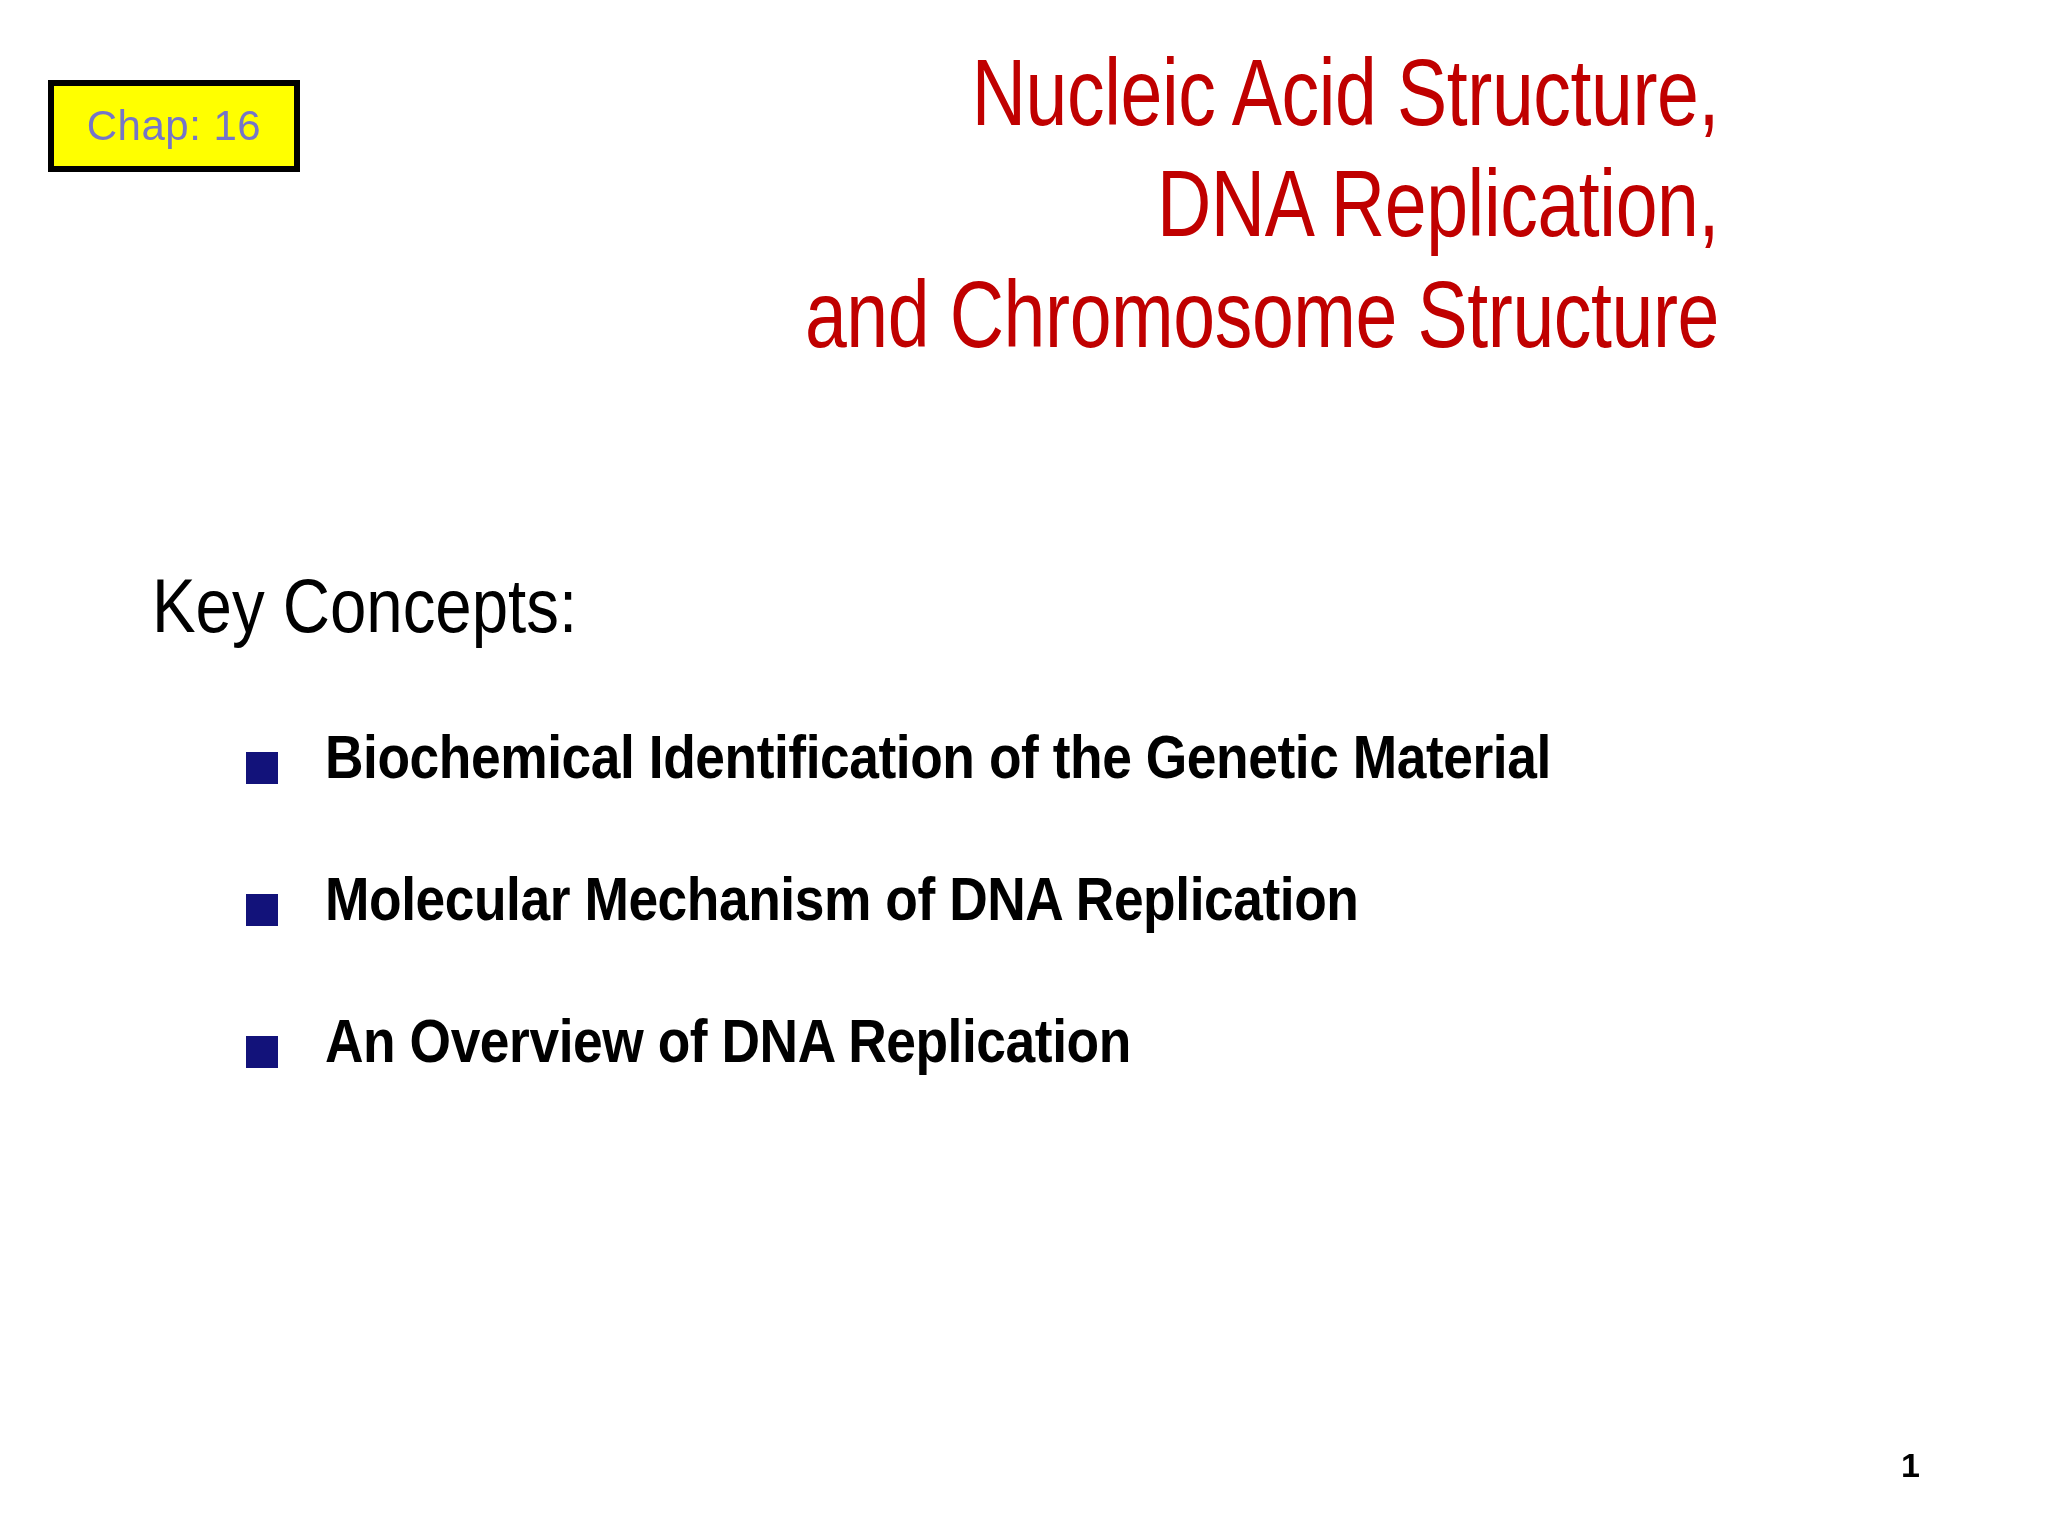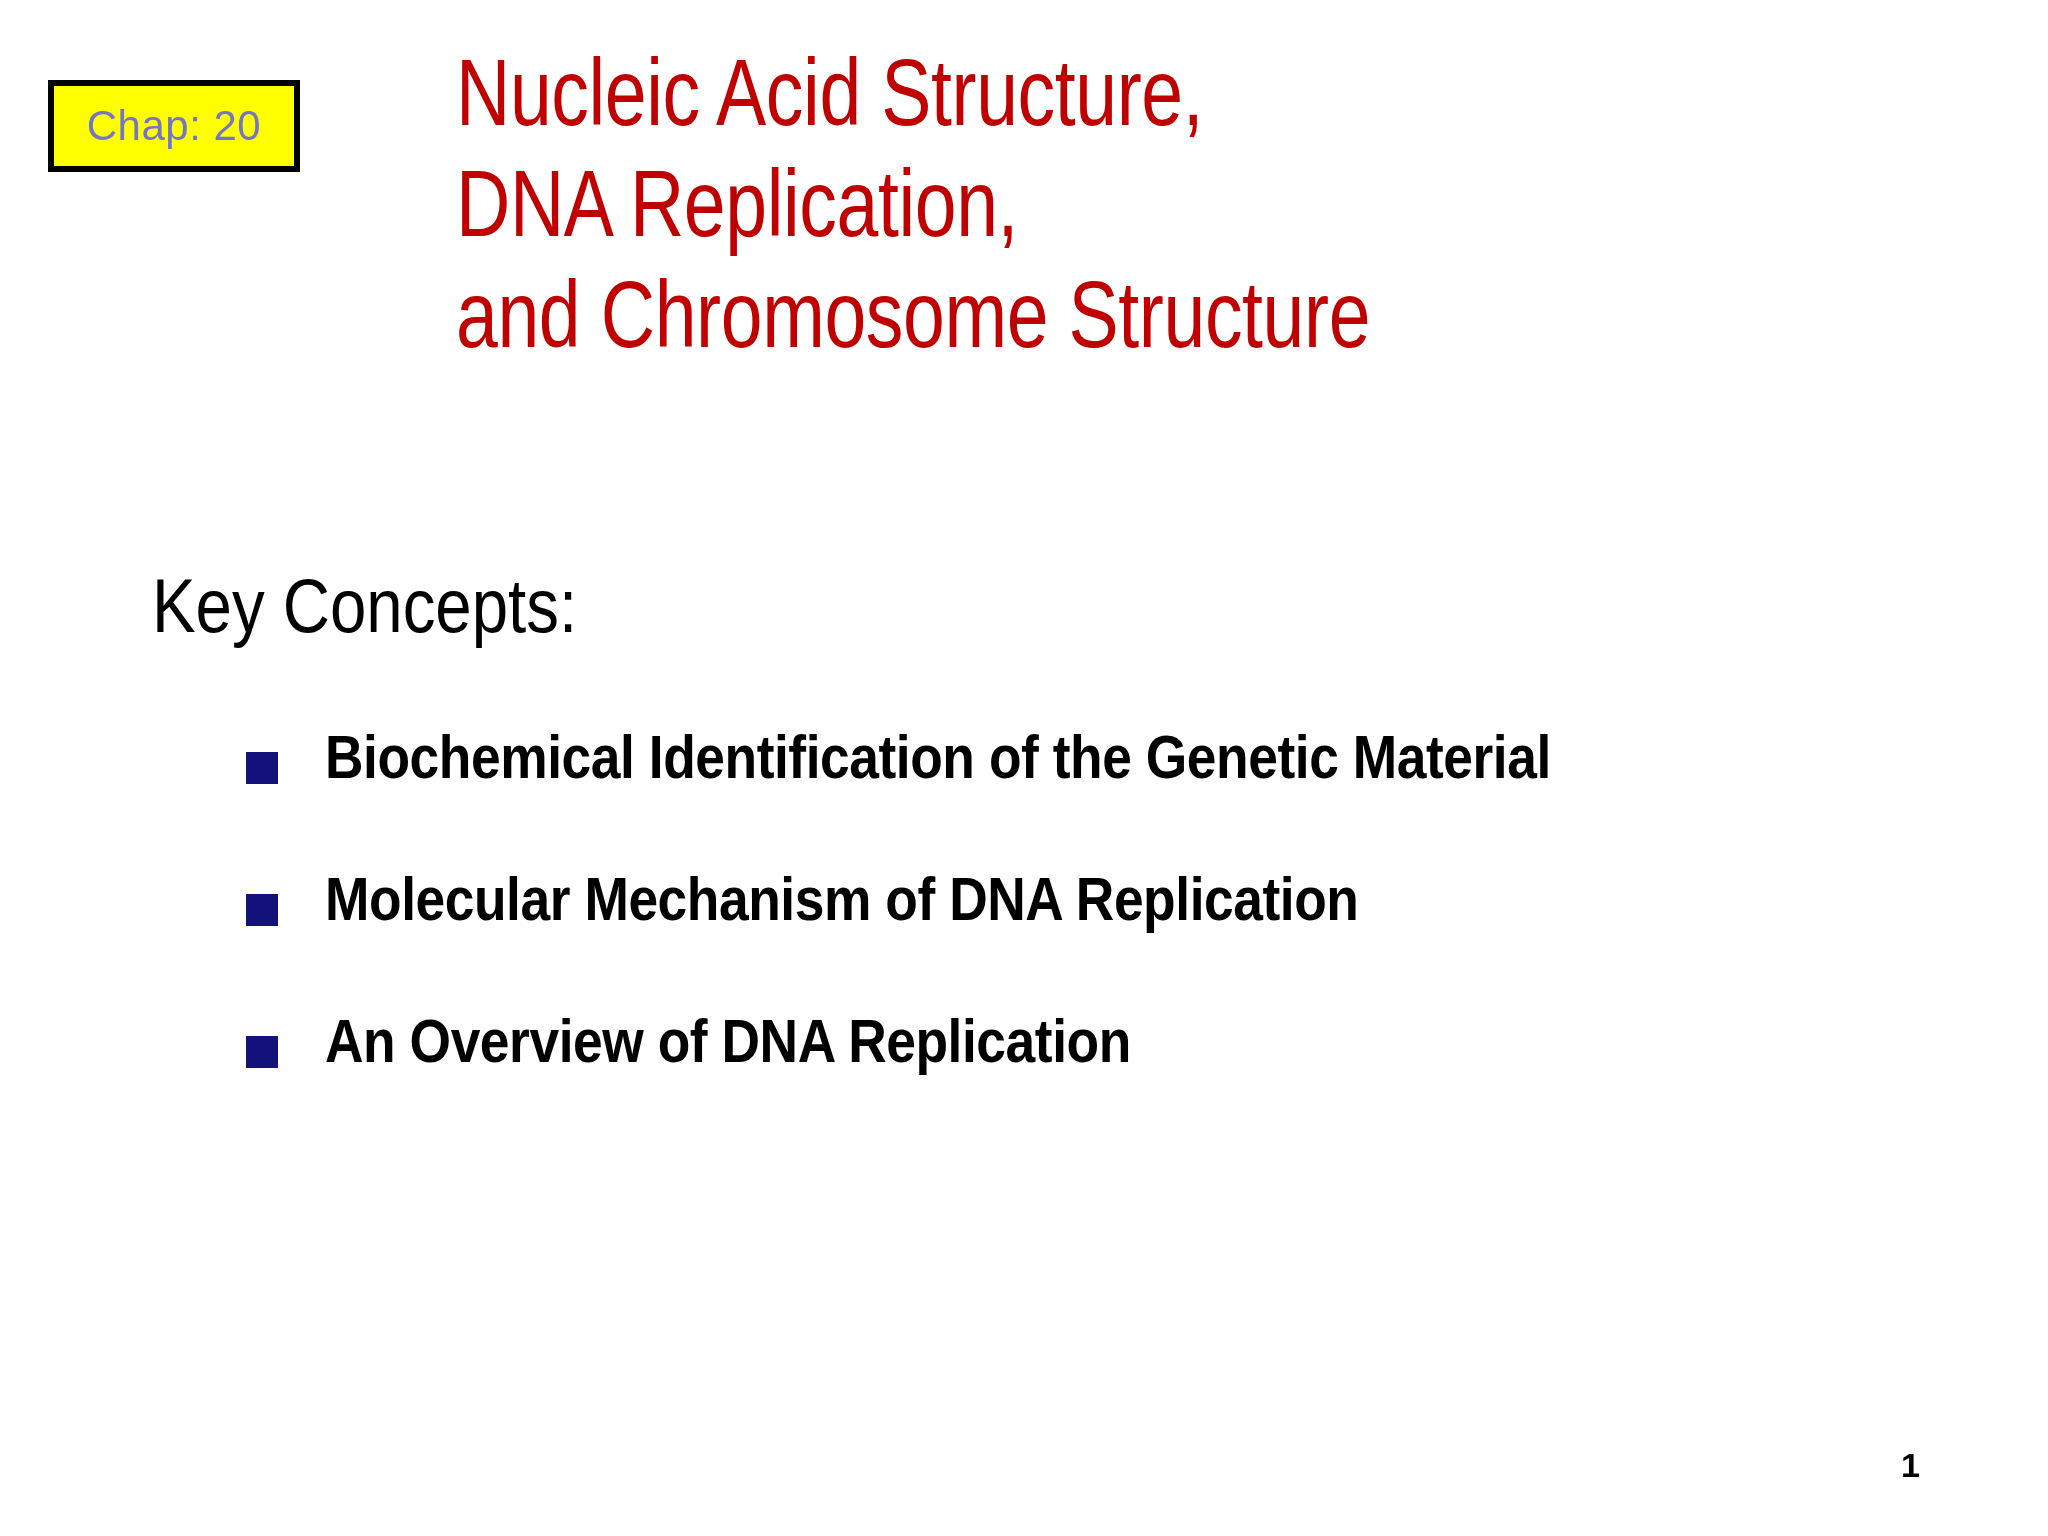--- a/index.html
+++ b/index.html
@@ -39,24 +39,24 @@
     font-weight: 400;
     color: #7575c8;
     letter-spacing: 0.5px;
     line-height: 1;
     white-space: nowrap;
   }
 
   
   #title-block {
     position: absolute;
-    left: 300px;
+    left: 315px;
     top: 38px;
     width: 1560px;
-    text-align: left;
+    text-align: right;
   }
 
   #title-block .title-line {
     display: block;
     font-family: "Liberation Sans Narrow", "Liberation Sans", "DejaVu Sans", sans-serif;
     font-size: 94px;
     font-weight: 400;
     color: #c00000;
     line-height: 1.18;
     letter-spacing: -0.5px;
@@ -131,21 +131,21 @@
     color: #000000;
     line-height: 1;
   }
 </style>
 </head>
 <body>
 
 <div id="slide">
 
   <div id="chapter-badge">
-    <span class="badge-text">Chap: 20</span>
+    <span class="badge-text">Chap: 16</span>
   </div>
 
   <div id="title-block">
     <span class="title-line">Nucleic Acid Structure,</span>
     <span class="title-line">DNA Replication,</span>
     <span class="title-line">and Chromosome Structure</span>
   </div>
 
   <div id="key-concepts-heading">Key Concepts:</div>
 

